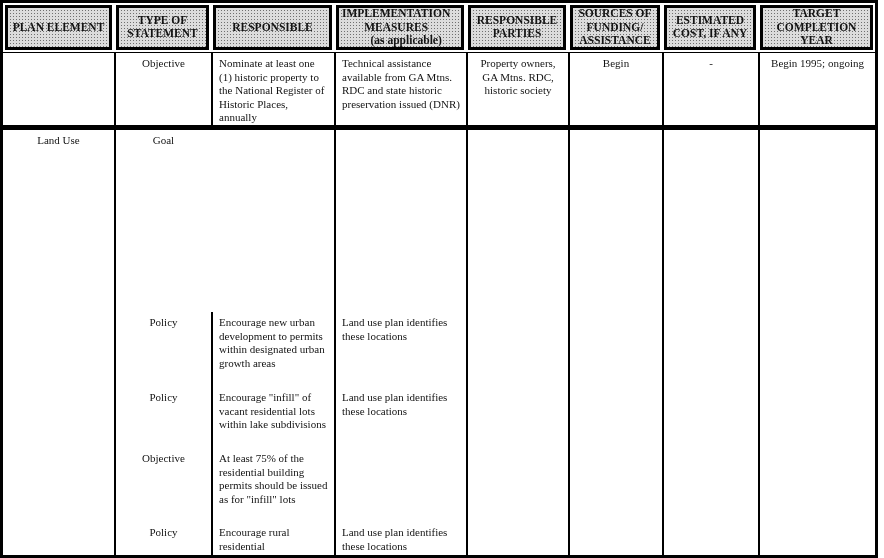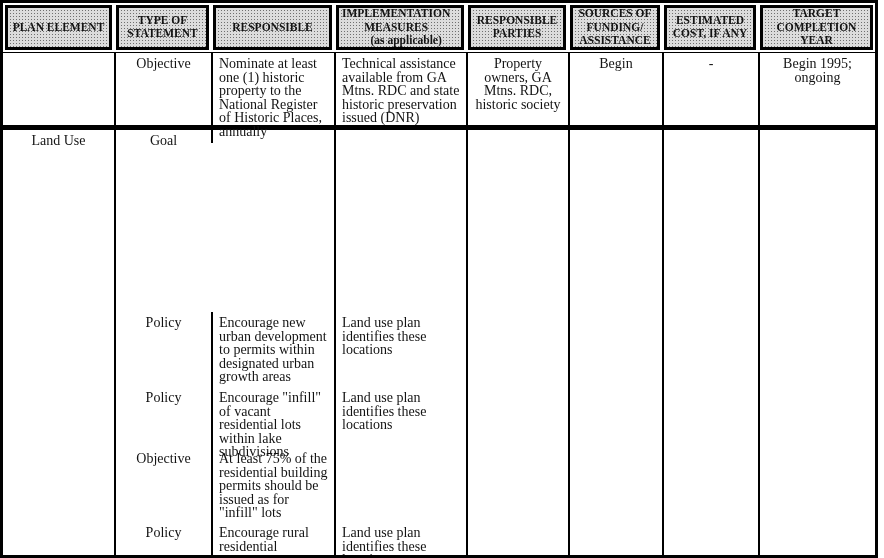--- a/index.html
+++ b/index.html
@@ -41,21 +41,21 @@
   .hcell.left-align { justify-content: flex-start; text-align: center; white-space: pre-wrap; padding-left: 8px; }
   
   .body-wrap {
     border-top: 2px solid #000;
     height: 504px;
     box-sizing: border-box;
   }
   .cell {
     box-sizing: border-box;
     padding: 4px 6px;
-    font-size: 14px;
+    font-size: 11px;
     line-height: 13.6px;
   }
   .bl { border-left: 2px solid #000; }
   .tac { text-align: center; }
   .section-1 {
     height: 77px;
     border-bottom: 5px solid #000;
     box-sizing: border-box;
   }
   .section-2 {

